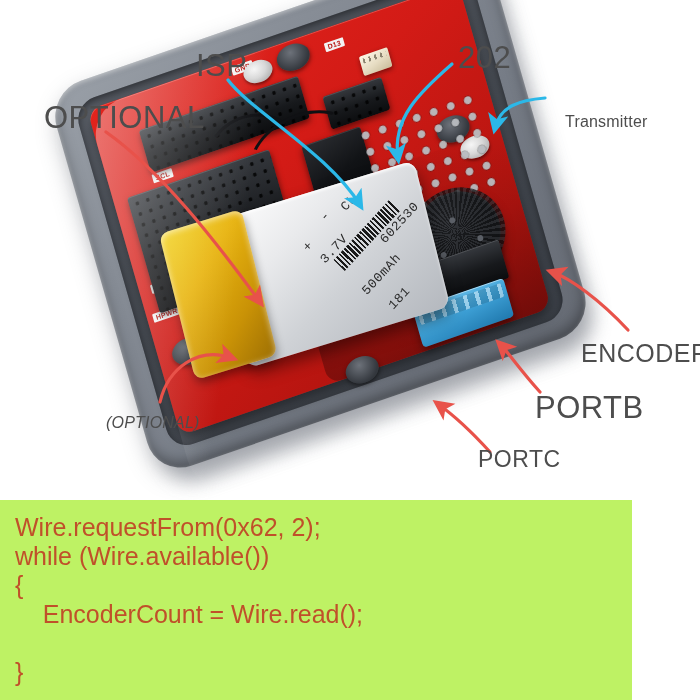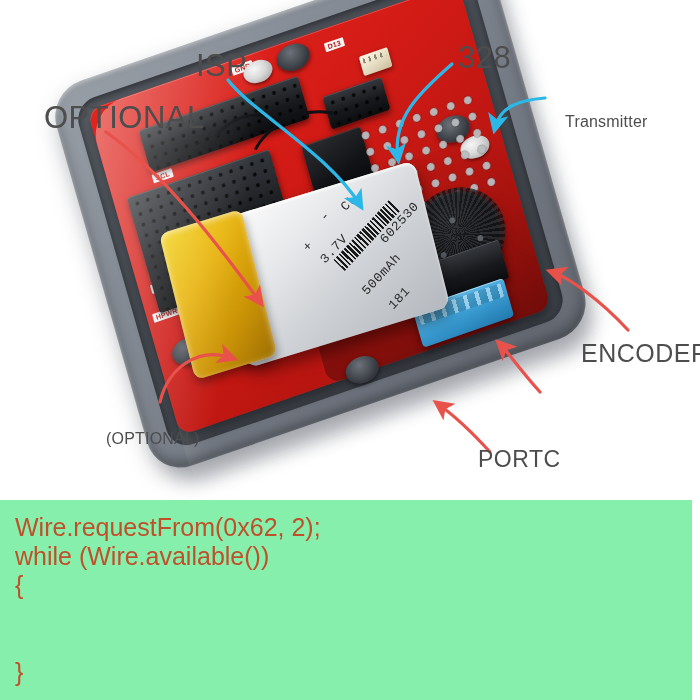--- a/index.html
+++ b/index.html
@@ -112,21 +112,21 @@
   .jst-pins{position:absolute;background-image:repeating-linear-gradient(90deg,#8c8470 0 2px,rgba(0,0,0,0) 2px 6px);}
 
   
   .lbl{position:absolute;color:#4d4d4d;font-weight:400;letter-spacing:.5px;white-space:nowrap;
        font-family:"Liberation Sans","DejaVu Sans",sans-serif;}
   .lbl-sub{position:absolute;color:#4d4d4d;font-size:16px;white-space:nowrap;letter-spacing:.2px;}
 
   svg.overlay{position:absolute;left:0;top:0;width:700px;height:500px;pointer-events:none;}
 
   
-  #code{position:absolute;left:0;top:500px;width:692px;height:200px;background:#86efac;}
+  #code{position:absolute;left:0;top:500px;width:632px;height:200px;background:#bef264;}
   .code-line{position:absolute;left:15px;color:#c0502a;font-size:25px;line-height:26px;
              white-space:pre;font-family:"Liberation Sans","DejaVu Sans",sans-serif;}
 </style>
 </head>
 <body>
 
 <div id="stage">
 
   <div id="photo">
 
@@ -231,32 +231,34 @@
         <path d="M540,392 C520,370 508,352 500,344" stroke="#e8524a" marker-end="url(#ar-red)"></path>
         <path d="M490,452 C470,430 452,414 438,404" stroke="#e8524a" marker-end="url(#ar-red)"></path>
         <path d="M160,402 C168,368 198,346 232,358" stroke="#e8524a" marker-end="url(#ar-red)"></path>
       </g>
     </svg>
 
     <div class="lbl" style="left:44px;top:100px;font-size:31px;">OPTIONAL</div>
 
     <div class="lbl" style="left:196px;top:48px;font-size:31px;">ISP</div>
 
-    <div class="lbl" style="left:458px;top:40px;font-size:31px;">328</div>
+    <div class="lbl" style="left:458px;top:40px;font-size:31px;">202</div>
 
     <div class="lbl-sub" style="left:565px;top:113px;text-align:right;">Transmitter</div>
 
     <div class="lbl" style="left:581px;top:339px;font-size:25px;">ENCODER</div>
 
+    <div class="lbl" style="left:535px;top:390px;font-size:31px;">PORTB</div>
 
     <div class="lbl" style="left:478px;top:446px;font-size:23px;">PORTC</div>
 
-    <div class="lbl-sub" style="left:106px;top:430px;">(OPTIONAL)</div>
+    <div class="lbl-sub" style="left:106px;top:414px;font-style:italic;">(OPTIONAL)</div>
   </div>
 
   <div id="code">
     <div class="code-line" style="top:14px;">Wire.requestFrom(0x62, 2);</div>
     <div class="code-line" style="top:43px;">while (Wire.available())</div>
     <div class="code-line" style="top:72px;">{</div>
+    <div class="code-line" style="top:101px;">    EncoderCount = Wire.read();</div>
     <div class="code-line" style="top:159px;">}</div>
   </div>
 
 </div>
 
 </body></html>

